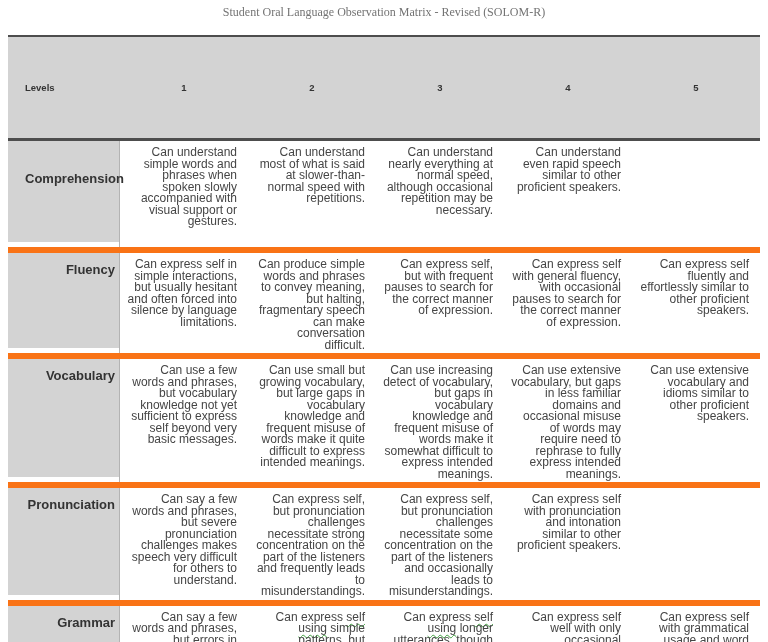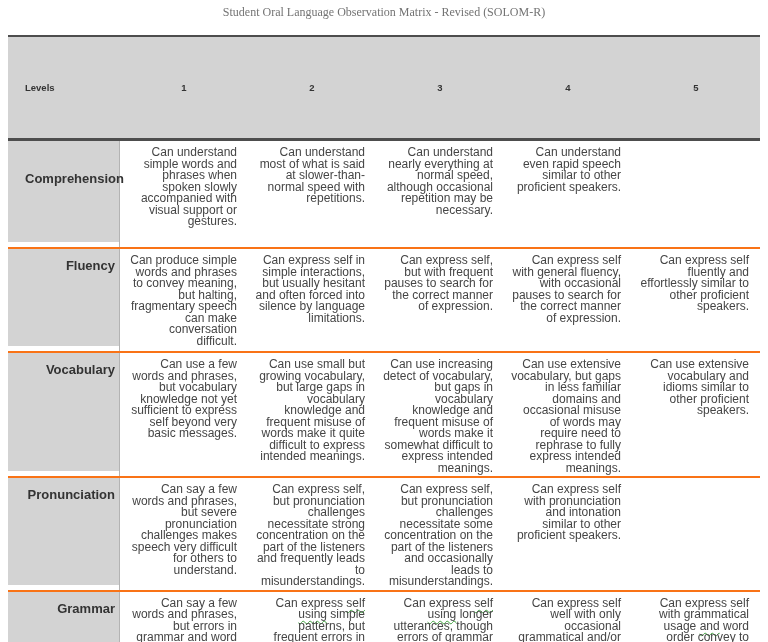--- a/index.html
+++ b/index.html
@@ -45,21 +45,21 @@
     display: flex;
     align-items: center;
     justify-content: center;
   }
   .t-head .h-levels {
     justify-content: flex-start;
     padding-left: 17px;
   }
 
   
-  .t-body .t-row { border-top: 2px solid #f97316; }
+  .t-body .t-row { border-top: 6px solid #f97316; }
   .t-body .t-row:first-child { border-top: none; }
   .t-body { border-bottom: 3px solid #4d4d4d; }
 
   .t-row:nth-child(1) { min-height: 106px; }
   .t-row:nth-child(2) { min-height: 104px; }
   .t-row:nth-child(3) { min-height: 91px; }
   .t-row:nth-child(4) { min-height: 83px; }
   .t-row:nth-child(5) { min-height: 86px; }
 
   .cat-cell {
@@ -109,22 +109,22 @@
     <div class="t-body" id="table-body">
         <div class="t-row">
           <div class="cat-cell">Comprehension</div>
           <div class="r-cell"><span>Can understand simple words and phrases when spoken slowly accompanied with visual support or gestures.</span></div>
           <div class="r-cell"><span>Can understand most of what is said at slower-than-normal speed with repetitions.</span></div>
           <div class="r-cell"><span>Can understand nearly everything at normal speed, although occasional repetition may be necessary.</span></div>
           <div class="r-cell"><span>Can understand even rapid speech similar to other proficient speakers.</span></div>
         </div>
         <div class="t-row">
           <div class="cat-cell">Fluency</div>
+          <div class="r-cell"><span>Can express self in simple interactions, but usually hesitant and often forced into silence by language limitations.</span></div>
           <div class="r-cell"><span>Can produce simple words and phrases to convey meaning, but halting, fragmentary speech can make conversation difficult.</span></div>
-          <div class="r-cell"><span>Can express self in simple interactions, but usually hesitant and often forced into silence by language limitations.</span></div>
           <div class="r-cell"><span>Can express self, but with frequent pauses to search for the correct manner of expression.</span></div>
           <div class="r-cell"><span>Can express self with general fluency, with occasional pauses to search for the correct manner of expression.</span></div>
           <div class="r-cell"><span>Can express self fluently and effortlessly similar to other proficient speakers.</span></div>
         </div>
         <div class="t-row">
           <div class="cat-cell">Vocabulary</div>
           <div class="r-cell"><span>Can use a few words and phrases, but vocabulary knowledge not yet sufficient to express self beyond very basic messages.</span></div>
           <div class="r-cell"><span>Can use small but growing vocabulary, but large gaps in vocabulary knowledge and frequent misuse of words make it quite difficult to express intended meanings.</span></div>
           <div class="r-cell"><span>Can use increasing detect of vocabulary, but gaps in vocabulary knowledge and frequent misuse of words make it somewhat difficult to express intended meanings.</span></div>
           <div class="r-cell"><span>Can use extensive vocabulary, but gaps in less familiar domains and occasional misuse of words may require need to rephrase to fully express intended meanings.</span></div>

